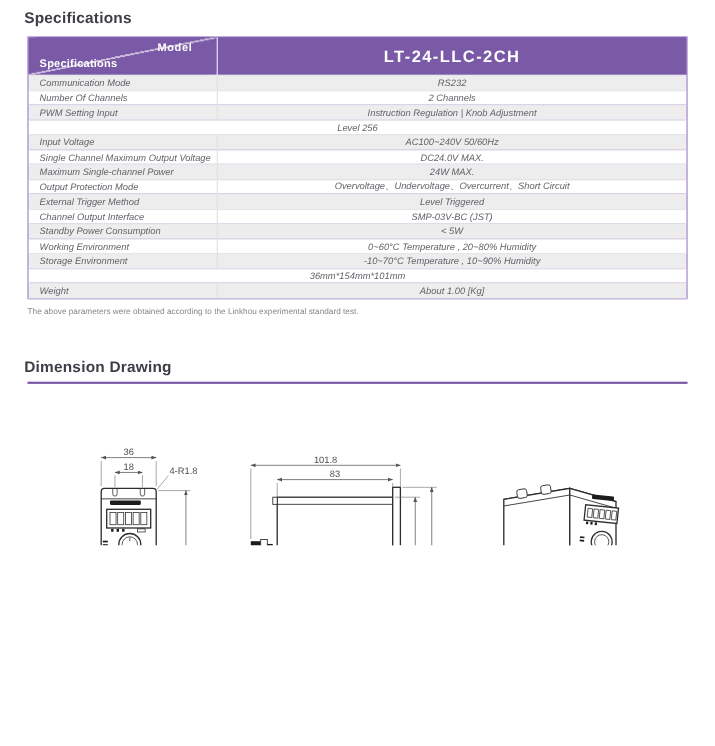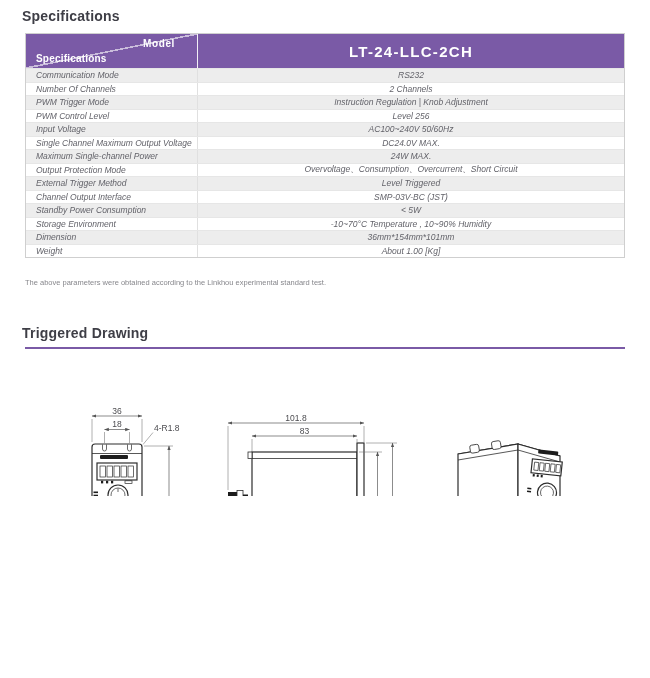--- a/index.html
+++ b/index.html
@@ -67,72 +67,74 @@
 
     <div class="row">
       <div class="cell label">Communication Mode</div>
       <div class="cell value">RS232</div>
     </div>
     <div class="row">
       <div class="cell label">Number Of Channels</div>
       <div class="cell value">2 Channels</div>
     </div>
     <div class="row">
-      <div class="cell label">PWM Trigger Mode</div>
+      <div class="cell label">PWM Setting Input</div>
       <div class="cell value">Instruction Regulation | Knob Adjustment</div>
     </div>
     <div class="row">
-      <div class="cell label">PWM Control Level</div>
       <div class="cell value">Level 256</div>
     </div>
     <div class="row">
       <div class="cell label">Input Voltage</div>
       <div class="cell value">AC100~240V 50/60Hz</div>
     </div>
     <div class="row">
       <div class="cell label">Single Channel Maximum Output Voltage</div>
       <div class="cell value">DC24.0V MAX.</div>
     </div>
     <div class="row">
       <div class="cell label">Maximum Single-channel Power</div>
       <div class="cell value">24W MAX.</div>
     </div>
     <div class="row">
       <div class="cell label">Output Protection Mode</div>
-      <div class="cell value">Overvoltage、Consumption、Overcurrent、Short Circuit</div>
+      <div class="cell value">Overvoltage、Undervoltage、Overcurrent、Short Circuit</div>
     </div>
     <div class="row">
       <div class="cell label">External Trigger Method</div>
       <div class="cell value">Level Triggered</div>
     </div>
     <div class="row">
       <div class="cell label">Channel Output Interface</div>
       <div class="cell value">SMP-03V-BC (JST)</div>
     </div>
     <div class="row">
       <div class="cell label">Standby Power Consumption</div>
       <div class="cell value">&lt; 5W</div>
     </div>
     <div class="row">
+      <div class="cell label">Working Environment</div>
+      <div class="cell value">0~60°C Temperature , 20~80% Humidity</div>
+    </div>
+    <div class="row">
       <div class="cell label">Storage Environment</div>
       <div class="cell value">-10~70°C Temperature , 10~90% Humidity</div>
     </div>
     <div class="row">
-      <div class="cell label">Dimension</div>
       <div class="cell value">36mm*154mm*101mm</div>
     </div>
     <div class="row">
       <div class="cell label">Weight</div>
       <div class="cell value">About 1.00 [Kg]</div>
     </div>
   </div>
 
   <div class="footnote">The above parameters were obtained according to the Linkhou experimental standard test.</div>
 
-  <div class="sec-title" style="left:22px; top:325px;">Triggered Drawing</div>
+  <div class="sec-title" style="left:22px; top:325px;">Dimension Drawing</div>
   <div class="dim-rule"></div>
 
   <div class="drawings">
 
     <svg class="drawing" style="left:80px; top:16px;" width="118" height="262" viewBox="0 0 118 262">
       <defs>
         <marker id="arrF" markerWidth="8" markerHeight="6" refX="6.2" refY="2.5" orient="auto-start-reverse">
           <path d="M0,0 L6.5,2.5 L0,5 Z" fill="#555"></path>
         </marker>
       </defs>

